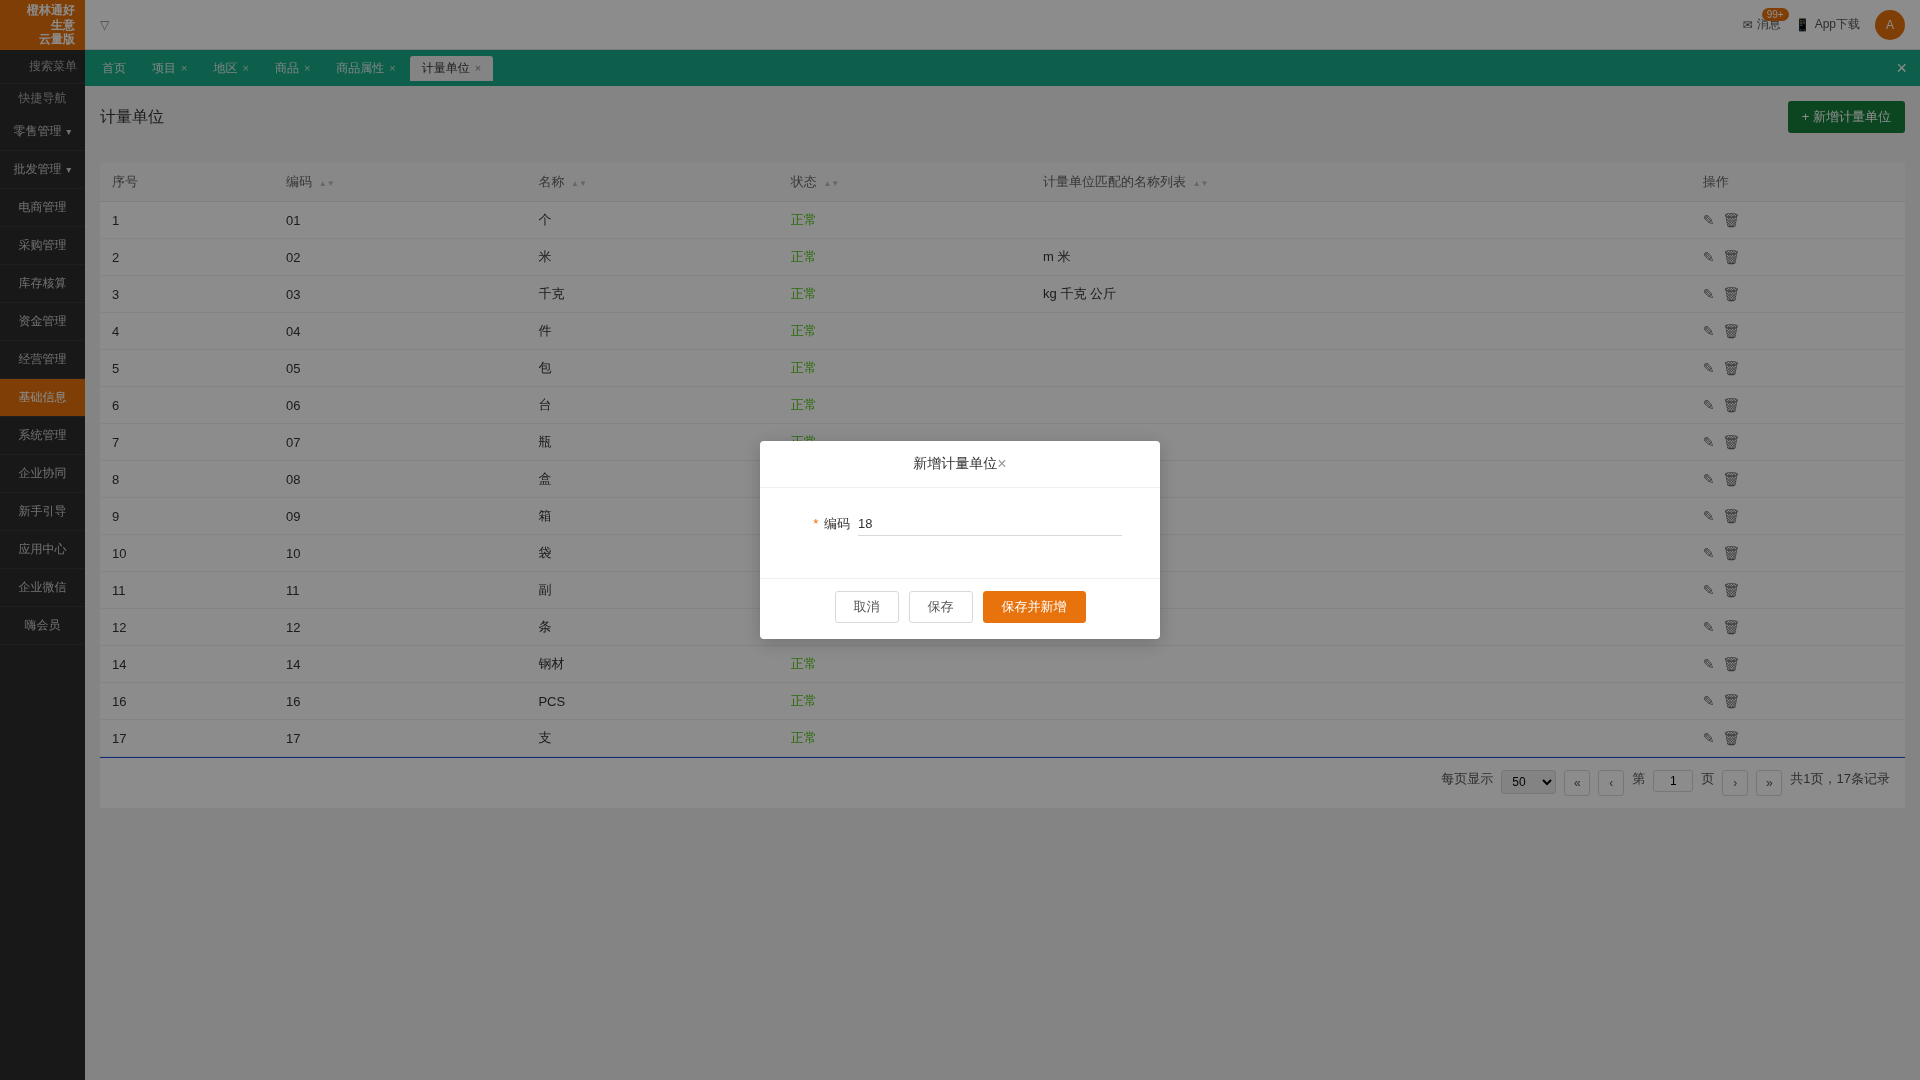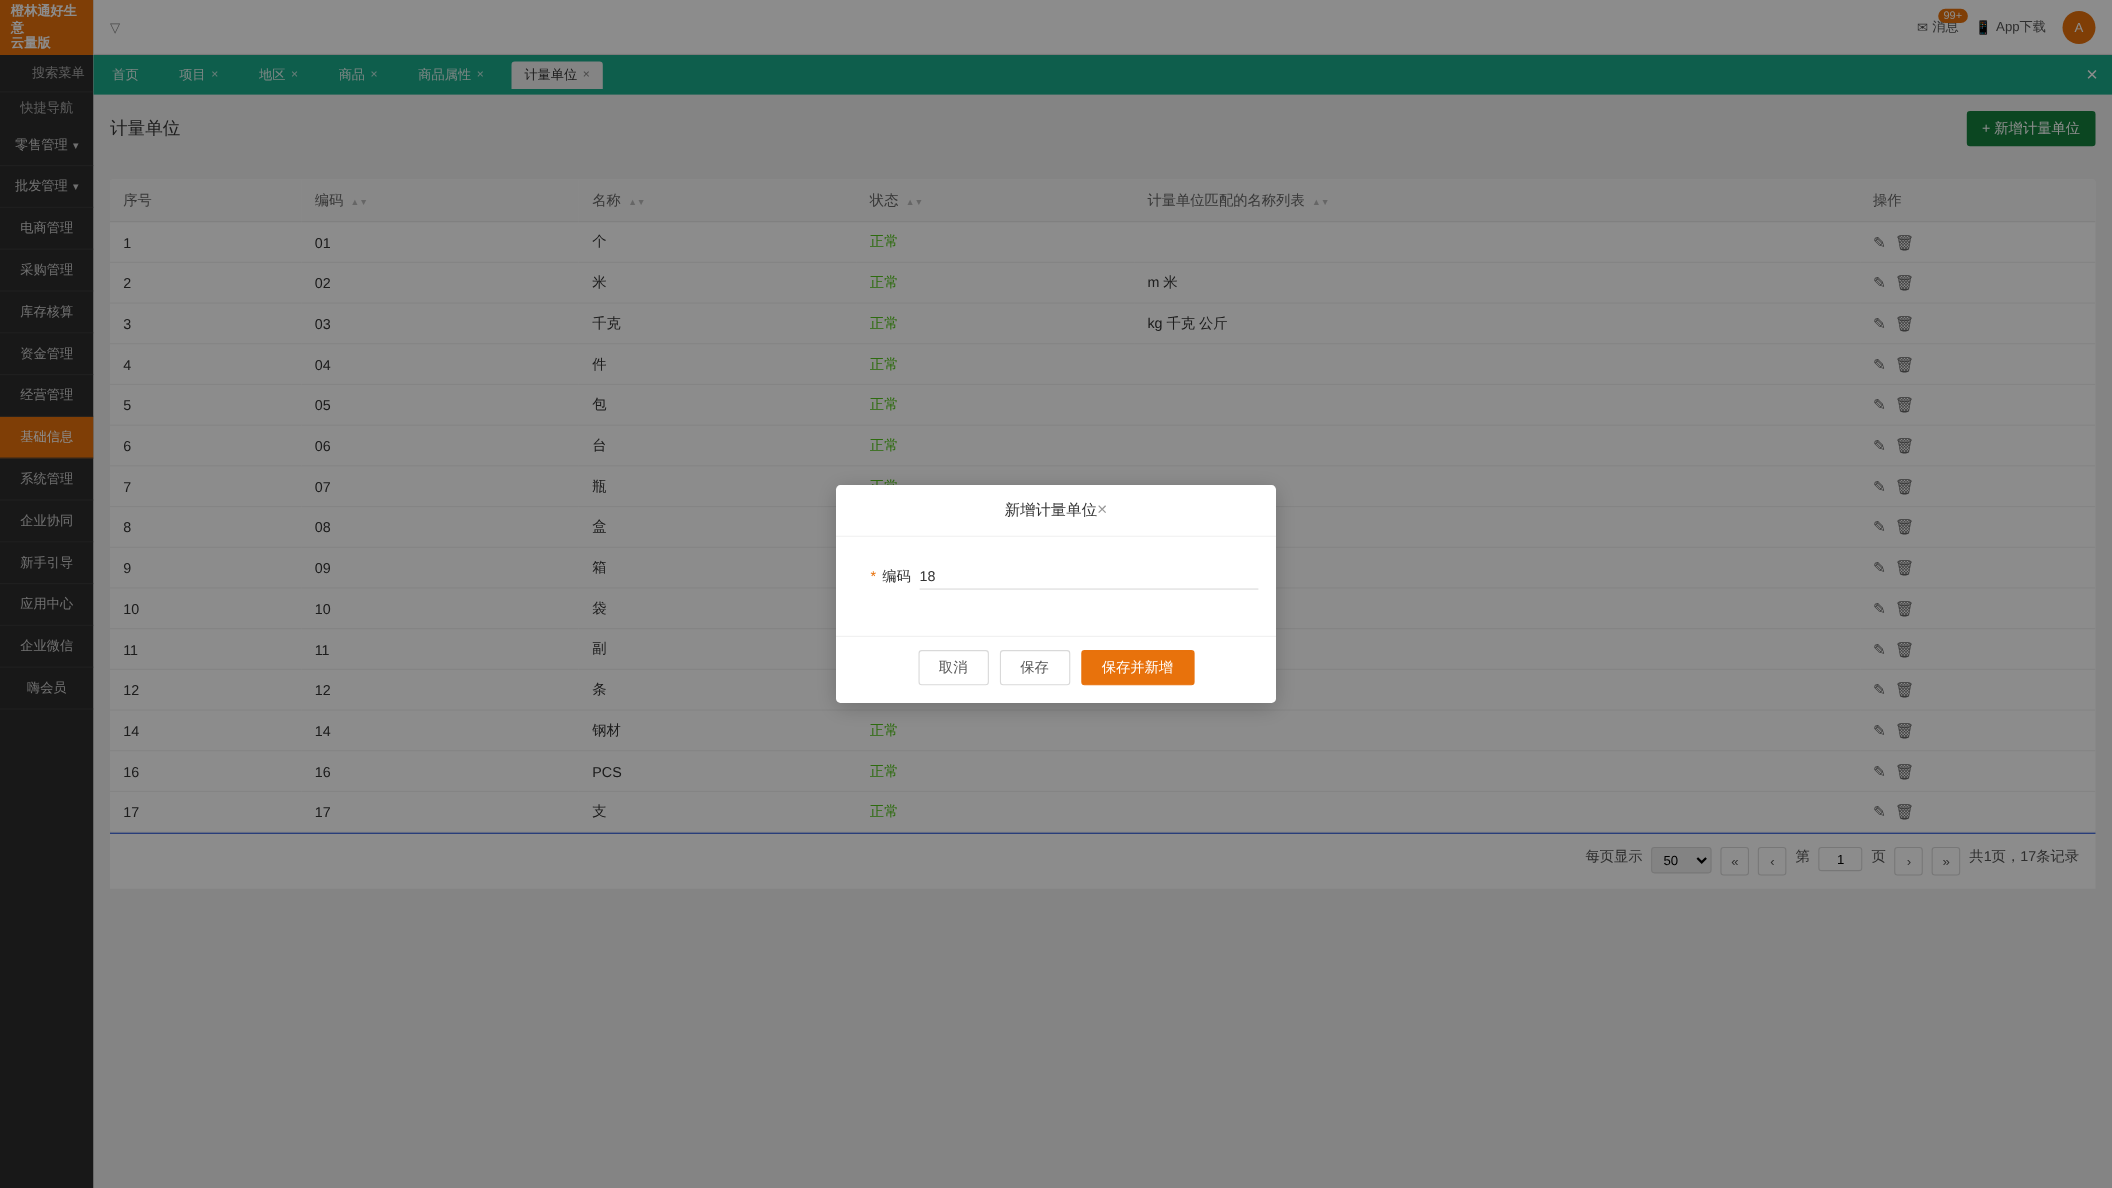--- a/index.html
+++ b/index.html
@@ -1,21 +1,21 @@
 <!DOCTYPE html>
 <html><head>
   <meta charset="utf-8">
   <style>
     * { box-sizing: border-box; margin: 0; padding: 0; }
     body { font-family: "Microsoft YaHei", "PingFang SC", sans-serif; font-size: 13px; background: #f5f5f5; display: flex; height: 1080px; width: 1920px; overflow: hidden; }
 
     
     .sidebar { width: 85px; background: #2d2d2d; color: #ccc; display: flex; flex-direction: column; min-height: 1080px; flex-shrink: 0; }
     .sidebar-logo { background: #e8720c; padding: 10px; display: flex; align-items: center; justify-content: center; height: 50px; }
-    .sidebar-logo-text { color: white; font-size: 12px; font-weight: bold; text-align: left; line-height: 1.2; }
+    .sidebar-logo-text { color: white; font-size: 12px; font-weight: bold; text-align: right; line-height: 1.2; margin-left: 16px; }
     .sidebar-search { padding: 8px; text-align: right; color: #aaa; font-size: 12px; cursor: pointer; border-bottom: 1px solid #3a3a3a; }
     .sidebar-nav { padding: 6px; text-align: center; color: #aaa; font-size: 12px; cursor: pointer; }
     .sidebar-item { padding: 10px 5px; text-align: center; color: #ccc; font-size: 12px; cursor: pointer; border-bottom: 1px solid #3a3a3a; }
     .sidebar-item.active { background: #e8720c; color: white; }
     .sidebar-item .arrow { font-size: 10px; margin-left: 2px; }
 
     
     .main { flex: 1; display: flex; flex-direction: column; background: #f0f0f0; }
 
     
@@ -59,21 +59,21 @@
     .pagination select { border: 1px solid #d9d9d9; padding: 3px 6px; border-radius: 3px; font-size: 12px; }
     .pagination-btn { border: 1px solid #d9d9d9; background: white; width: 26px; height: 26px; display: flex; align-items: center; justify-content: center; cursor: pointer; border-radius: 3px; color: #555; font-size: 12px; }
     .pagination-input { border: 1px solid #d9d9d9; width: 40px; text-align: center; padding: 3px; border-radius: 3px; font-size: 12px; }
 
     
     .modal-overlay { position: fixed; top: 0; left: 0; width: 1920px; height: 1080px; background: rgba(0,0,0,0.45); display: flex; align-items: center; justify-content: center; z-index: 1000; }
     .modal { background: white; border-radius: 4px; width: 400px; box-shadow: 0 4px 20px rgba(0,0,0,0.2); }
     .modal-header { padding: 14px 16px; border-bottom: 1px solid #f0f0f0; display: flex; align-items: center; justify-content: center; }
     .modal-title { font-size: 14px; color: #333; font-weight: 500; }
     .modal-close { cursor: pointer; color: #999; font-size: 16px; background: none; border: none; }
-    .modal-body { padding: 24px 16px; }
+    .modal-body { padding: 24px 38px; }
     .form-item { display: flex; align-items: center; margin-bottom: 18px; }
     .form-label { width: 60px; text-align: right; font-size: 13px; color: #333; padding-right: 8px; flex-shrink: 0; }
     .form-label .required { color: #e8720c; margin-right: 2px; }
     .form-input { flex: 1; border: none; border-bottom: 1px solid #d9d9d9; padding: 4px 0; font-size: 13px; outline: none; color: #333; }
     .form-input.placeholder-style { color: #bbb; border-bottom-color: #e8720c; }
     .modal-footer { padding: 12px 16px 16px; display: flex; justify-content: center; gap: 10px; border-top: 1px solid #f0f0f0; }
     .btn-cancel { border: 1px solid #d9d9d9; background: white; color: #555; padding: 6px 18px; border-radius: 3px; cursor: pointer; font-size: 13px; }
     .btn-save { border: 1px solid #d9d9d9; background: white; color: #555; padding: 6px 18px; border-radius: 3px; cursor: pointer; font-size: 13px; }
     .btn-save-new { background: #e8720c; color: white; border: 1px solid #e8720c; padding: 6px 18px; border-radius: 3px; cursor: pointer; font-size: 13px; }
   </style>
@@ -127,21 +127,21 @@
         <span>📱</span>
         <span>App下载</span>
       </div>
       <div class="topbar-avatar">
         <span>A</span>
       </div>
     </div>
   </div>
 
   <div class="tabs">
-    <div id="tabs-container" style="display: flex; gap: 13px;">
+    <div id="tabs-container" style="display: flex; gap: 2px;">
         <div class="tab">
           <span>首页</span>
         </div>
         <div class="tab">
           <span>项目</span>
           <span class="tab-close">×</span>
         </div>
         <div class="tab">
           <span>地区</span>
           <span class="tab-close">×</span>

